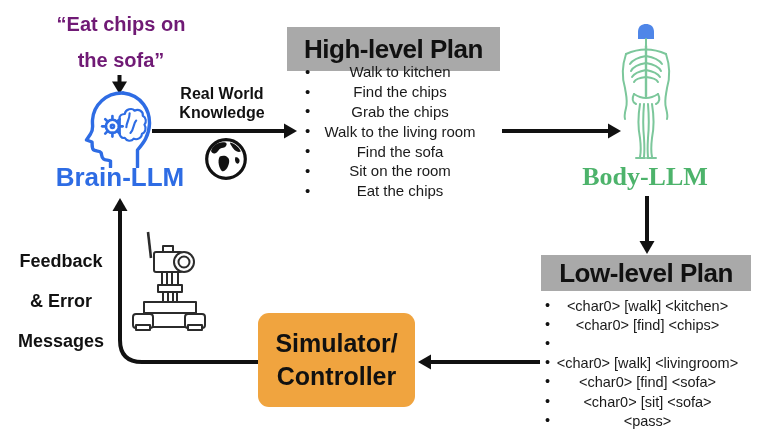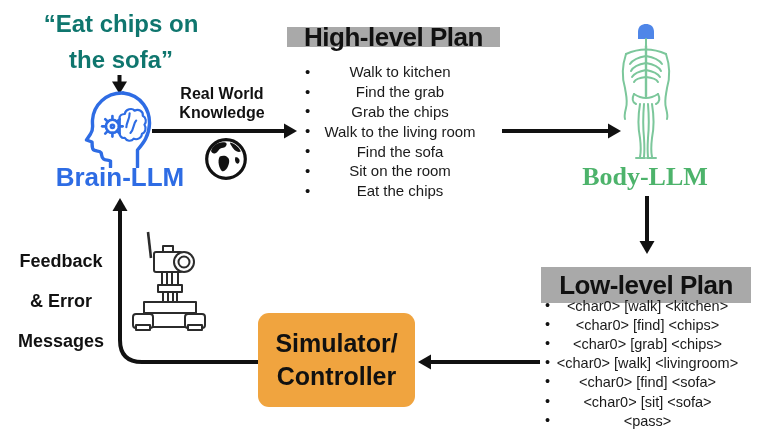--- a/index.html
+++ b/index.html
@@ -5,36 +5,36 @@
   html,body{margin:0;padding:0;background:#fff;}
   .canvas{
     position:relative;width:768px;height:433px;background:#ffffff;overflow:hidden;
     font-family:"Liberation Sans","DejaVu Sans",sans-serif;color:#111;
   }
   .overlay{position:absolute;left:0;top:0;width:768px;height:433px;pointer-events:none;}
   .abs{position:absolute;}
   .pre{white-space:pre-line;}
   .quote{
     left:14px;top:6px;width:214px;text-align:center;
-    font-size:24px;line-height:36px;font-weight:700;color:#0f766e;
+    font-size:20px;line-height:36px;font-weight:700;color:#701a75;
   }
   .brain-icon{left:80px;top:90px;width:78px;height:78px;}
   .label{font-weight:700;font-size:26px;text-align:center;}
   .brain-label{left:40px;top:162px;width:160px;color:#2e6ce4;}
   .rwk{
     left:160px;top:84px;width:124px;text-align:center;
     font-size:16px;line-height:19px;font-weight:700;color:#111;
   }
   .globe-icon{left:203px;top:136px;width:46px;height:46px;}
   .plan-title{
     background:#a9a9a9;color:#111;font-weight:700;font-size:26px;
     display:flex;align-items:center;justify-content:center;letter-spacing:-0.5px;
   }
-  .hl-title{left:287px;top:27px;width:213px;height:20px;}
-  .ll-title{left:541px;top:255px;width:210px;height:36px;margin-top:12px;}
+  .hl-title{left:287px;top:27px;width:213px;height:44px;}
+  .ll-title{left:541px;top:255px;width:210px;height:36px;}
   .plan-list{display:flex;flex-direction:column;}
   .hl-list{left:295px;top:62px;width:210px;}
   .hl-list .plan-row{height:19.8px;}
   .hl-list .row-text,.hl-list .bullet{font-size:15px;}
   .ll-list{left:535px;top:296px;width:225px;}
   .ll-list .plan-row{height:19.2px;}
   .ll-list .row-text,.ll-list .bullet{font-size:14.5px;}
   .plan-row{position:relative;display:flex;align-items:center;justify-content:center;}
   .bullet{position:absolute;left:10px;top:50%;transform:translateY(-54%);color:#111;}
   .row-text{color:#1a1a1a;}
@@ -121,21 +121,21 @@
   </div>
 
   <div class="abs plan-title hl-title">High-level Plan</div>
   <div class="abs plan-list hl-list">
       <div class="plan-row">
         <span class="bullet">•</span>
         <span class="row-text">Walk to kitchen</span>
       </div>
       <div class="plan-row">
         <span class="bullet">•</span>
-        <span class="row-text">Find the grab</span>
+        <span class="row-text">Find the chips</span>
       </div>
       <div class="plan-row">
         <span class="bullet">•</span>
         <span class="row-text">Grab the chips</span>
       </div>
       <div class="plan-row">
         <span class="bullet">•</span>
         <span class="row-text">Walk to the living room</span>
       </div>
       <div class="plan-row">
@@ -182,21 +182,20 @@
       <div class="plan-row">
         <span class="bullet">•</span>
         <span class="row-text">&lt;char0&gt; [walk] &lt;kitchen&gt;</span>
       </div>
       <div class="plan-row">
         <span class="bullet">•</span>
         <span class="row-text">&lt;char0&gt; [find] &lt;chips&gt;</span>
       </div>
       <div class="plan-row">
         <span class="bullet">•</span>
-        <span class="row-text">&lt;char0&gt; [grab] &lt;chips&gt;</span>
       </div>
       <div class="plan-row">
         <span class="bullet">•</span>
         <span class="row-text">&lt;char0&gt; [walk] &lt;livingroom&gt;</span>
       </div>
       <div class="plan-row">
         <span class="bullet">•</span>
         <span class="row-text">&lt;char0&gt; [find] &lt;sofa&gt;</span>
       </div>
       <div class="plan-row">

